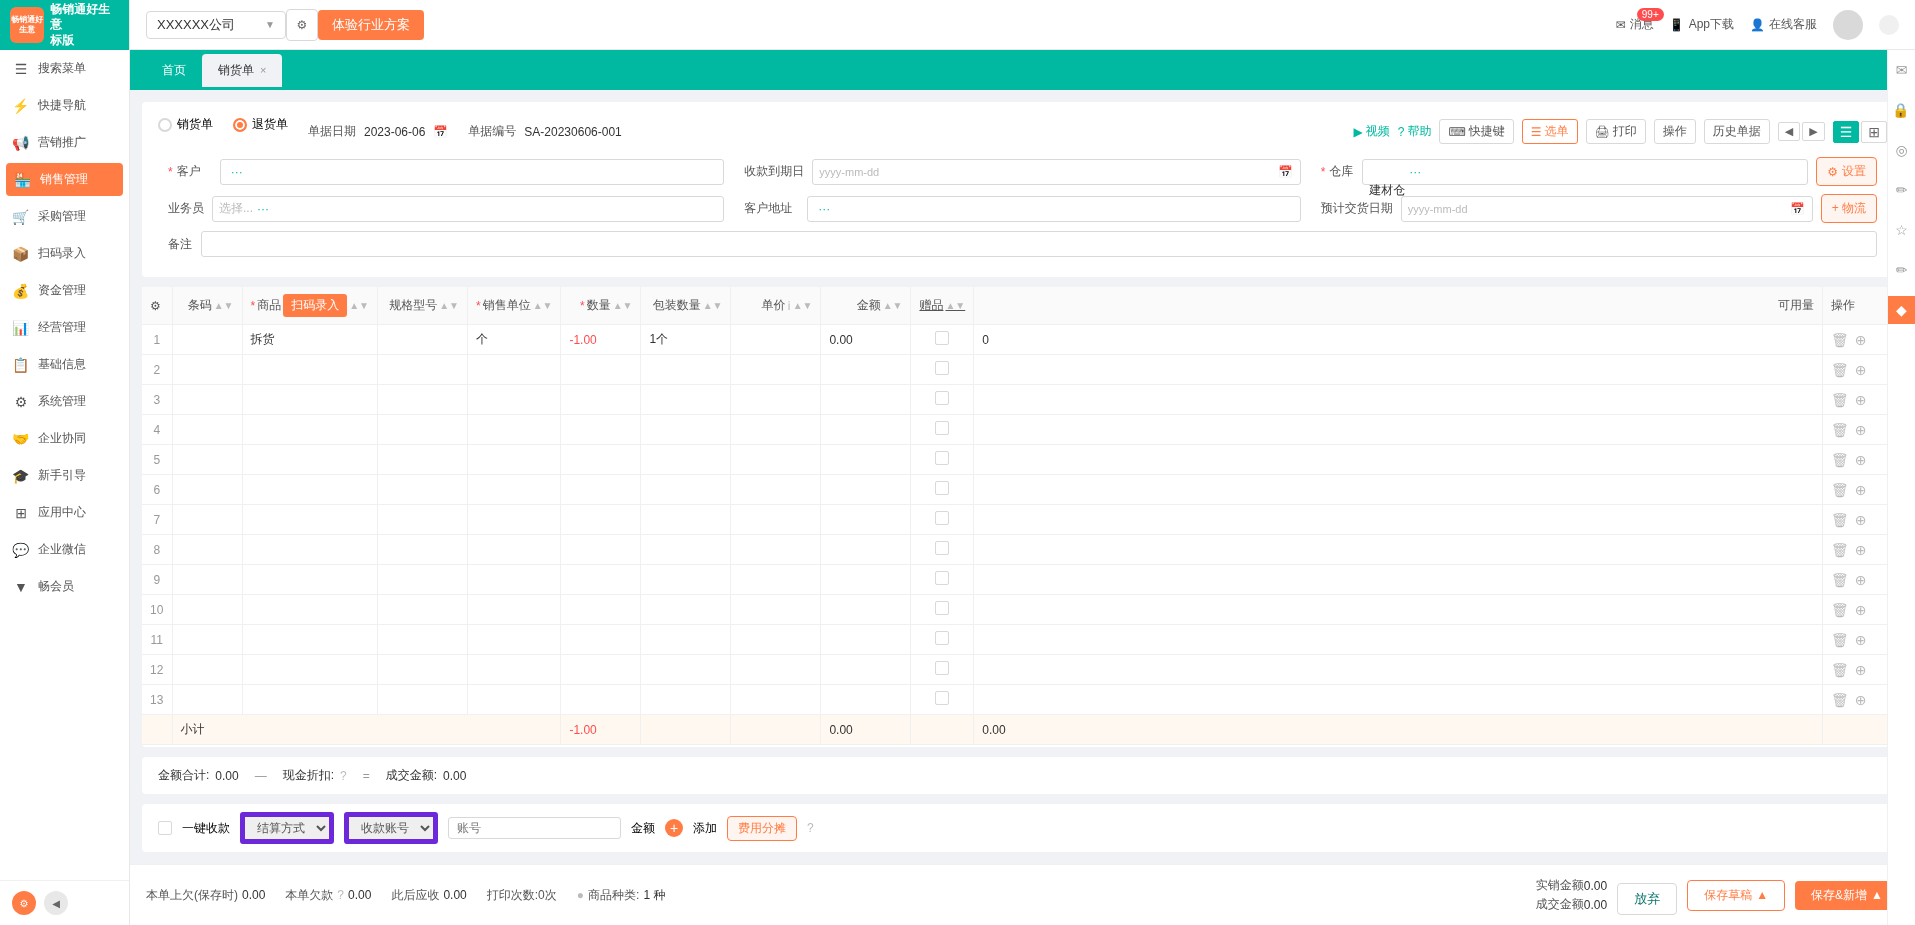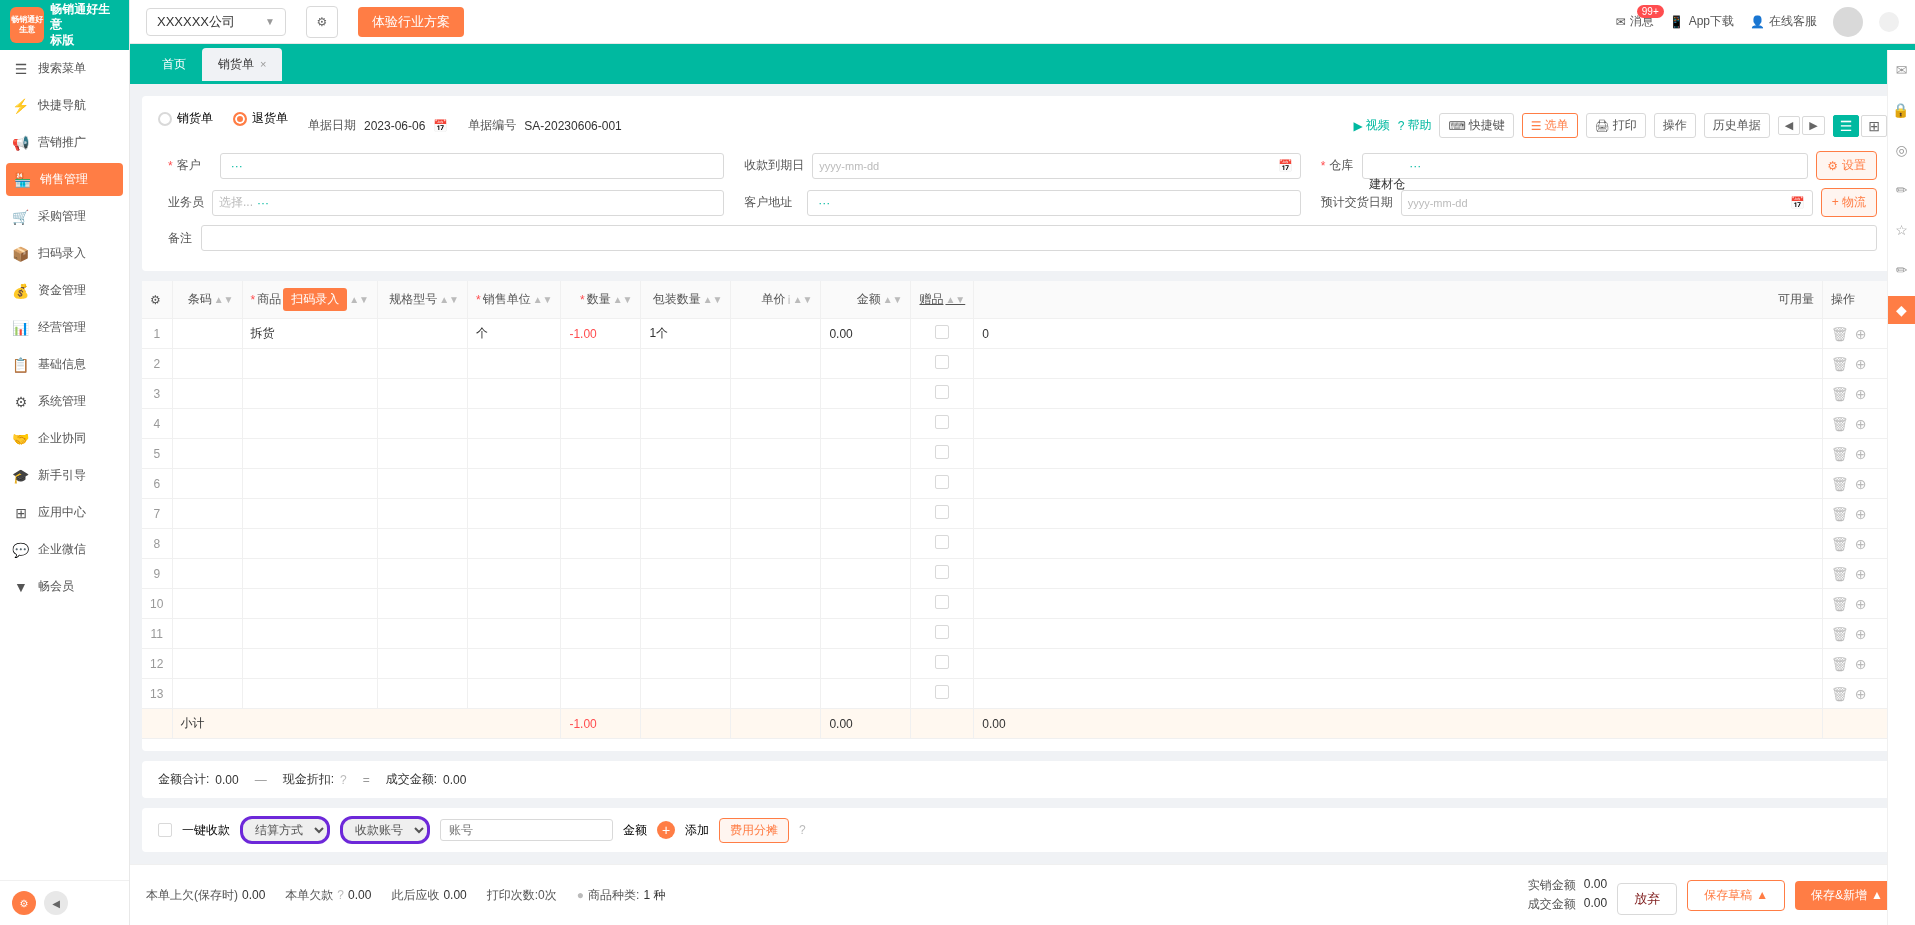--- a/index.html
+++ b/index.html
@@ -15,21 +15,21 @@
     .sidebar-item.active .sidebar-icon { color: white; }
     .sidebar-icon { font-size: 14px; width: 18px; text-align: center; }
     .sidebar-label { font-size: 12px; }
     .sidebar-bottom { margin-top: auto; display: flex; align-items: center; padding: 10px 12px; gap: 8px; border-top: 1px solid #f0f0f0; }
     .sidebar-bottom-icon { width: 24px; height: 24px; background: #ff7d45; border-radius: 50%; display: flex; align-items: center; justify-content: center; color: white; font-size: 10px; cursor: pointer; }
 
     
     .main { flex: 1; display: flex; flex-direction: column; height: 925px; overflow: hidden; }
 
     
-    .topbar { height: 44px; background: #fff; display: flex; align-items: center; padding: 0 16px; border-bottom: 1px solid #e8e8e8; gap: 20px; }
+    .topbar { height: 50px; background: #fff; display: flex; align-items: center; padding: 0 16px; border-bottom: 1px solid #e8e8e8; gap: 0; }
     .company-selector { display: flex; align-items: center; gap: 6px; border: 1px solid #d9d9d9; border-radius: 4px; padding: 4px 10px; cursor: pointer; min-width: 140px; }
     .company-name { font-size: 13px; color: #333; flex: 1; }
     .company-arrow { color: #999; font-size: 10px; }
     .gear-btn { width: 32px; height: 32px; border: 1px solid #d9d9d9; border-radius: 4px; display: flex; align-items: center; justify-content: center; cursor: pointer; color: #666; }
     .trial-btn { background: #ff7d45; color: white; border: none; border-radius: 4px; padding: 6px 14px; cursor: pointer; font-size: 13px; }
     .topbar-right { margin-left: auto; display: flex; align-items: center; gap: 16px; }
     .topbar-icon-item { display: flex; align-items: center; gap: 4px; cursor: pointer; color: #555; font-size: 12px; position: relative; }
     .badge { background: #ff4d4f; color: white; border-radius: 10px; padding: 1px 5px; font-size: 10px; position: absolute; top: -8px; right: -10px; }
     .avatar { width: 30px; height: 30px; background: #d9d9d9; border-radius: 50%; }
 
@@ -87,31 +87,31 @@
     .summary-item { display: flex; align-items: center; gap: 6px; font-size: 12px; color: #333; }
     .minus-icon { color: #999; }
     .equals-icon { color: #999; }
     .add-btn { background: #ff7d45; color: white; border: none; border-radius: 50%; width: 18px; height: 18px; font-size: 14px; cursor: pointer; display: flex; align-items: center; justify-content: center; line-height: 1; }
     .expense-btn { border: 1px solid #ff7d45; color: #ff7d45; background: #fff5f0; border-radius: 4px; padding: 3px 10px; cursor: pointer; font-size: 12px; }
     .help-icon { color: #bbb; cursor: pointer; }
 
     
     .payment-row { background: white; border-radius: 4px; padding: 8px 16px; display: flex; align-items: center; gap: 10px; }
     .pay-cb { width: 14px; height: 14px; border: 1px solid #d9d9d9; border-radius: 2px; display: inline-block; }
-    .pay-select { border: 3px solid #6d28d9; border-radius: 12px; padding: 3px 8px; font-size: 12px; min-width: 80px; color: #555; }
+    .pay-select { border: 5px solid #6d28d9; border-radius: 3px; padding: 3px 8px; font-size: 12px; min-width: 80px; color: #555; }
     .pay-input { border: 1px solid #d9d9d9; border-radius: 3px; padding: 3px 8px; font-size: 12px; min-width: 60px; color: #bbb; }
 
     
     .footer-bar { background: white; border-top: 1px solid #f0f0f0; padding: 10px 16px; display: flex; align-items: center; gap: 20px; }
     .footer-item { display: flex; align-items: center; gap: 4px; font-size: 12px; color: #555; }
     .footer-val { color: #333; }
     .footer-right { margin-left: auto; display: flex; align-items: center; gap: 10px; }
     .footer-summary { display: flex; flex-direction: column; align-items: flex-end; gap: 2px; font-size: 12px; color: #555; }
-    .footer-summary-row { display: flex; gap: 8px; }
-    .discard-btn { border: 1px solid #d9d9d9; border-radius: 4px; padding: 6px 16px; cursor: pointer; background: white; color: #7f1d1d; font-size: 13px; margin-top: 8px; }
+    .footer-summary-row { display: flex; gap: 0; align-items: center; }
+    .discard-btn { border: 1px solid #d9d9d9; border-radius: 4px; padding: 6px 16px; cursor: pointer; background: white; color: #0f766e; font-size: 13px; margin-top: 8px; }
     .save-draft-btn { border: 1px solid #ff7d45; border-radius: 4px; padding: 6px 16px; cursor: pointer; background: white; color: #ff7d45; font-size: 13px; display: flex; align-items: center; gap: 4px; }
     .save-new-btn { background: #ff7d45; color: white; border: none; border-radius: 4px; padding: 6px 16px; cursor: pointer; font-size: 13px; display: flex; align-items: center; gap: 4px; }
 
     
     .right-panel { position: fixed; right: 0; top: 50px; width: 28px; background: white; border-left: 1px solid #f0f0f0; display: flex; flex-direction: column; align-items: center; padding: 6px 0; gap: 12px; height: calc(925px - 50px); z-index: 100; }
     .right-panel-icon { color: #999; font-size: 14px; cursor: pointer; width: 28px; height: 28px; display: flex; align-items: center; justify-content: center; }
     .right-panel-icon.orange { background: #ff7d45; color: white; }
     .dots { color: #00b9a0; font-size: 12px; margin-left: 4px; cursor: pointer; }
   </style>
 </head>

